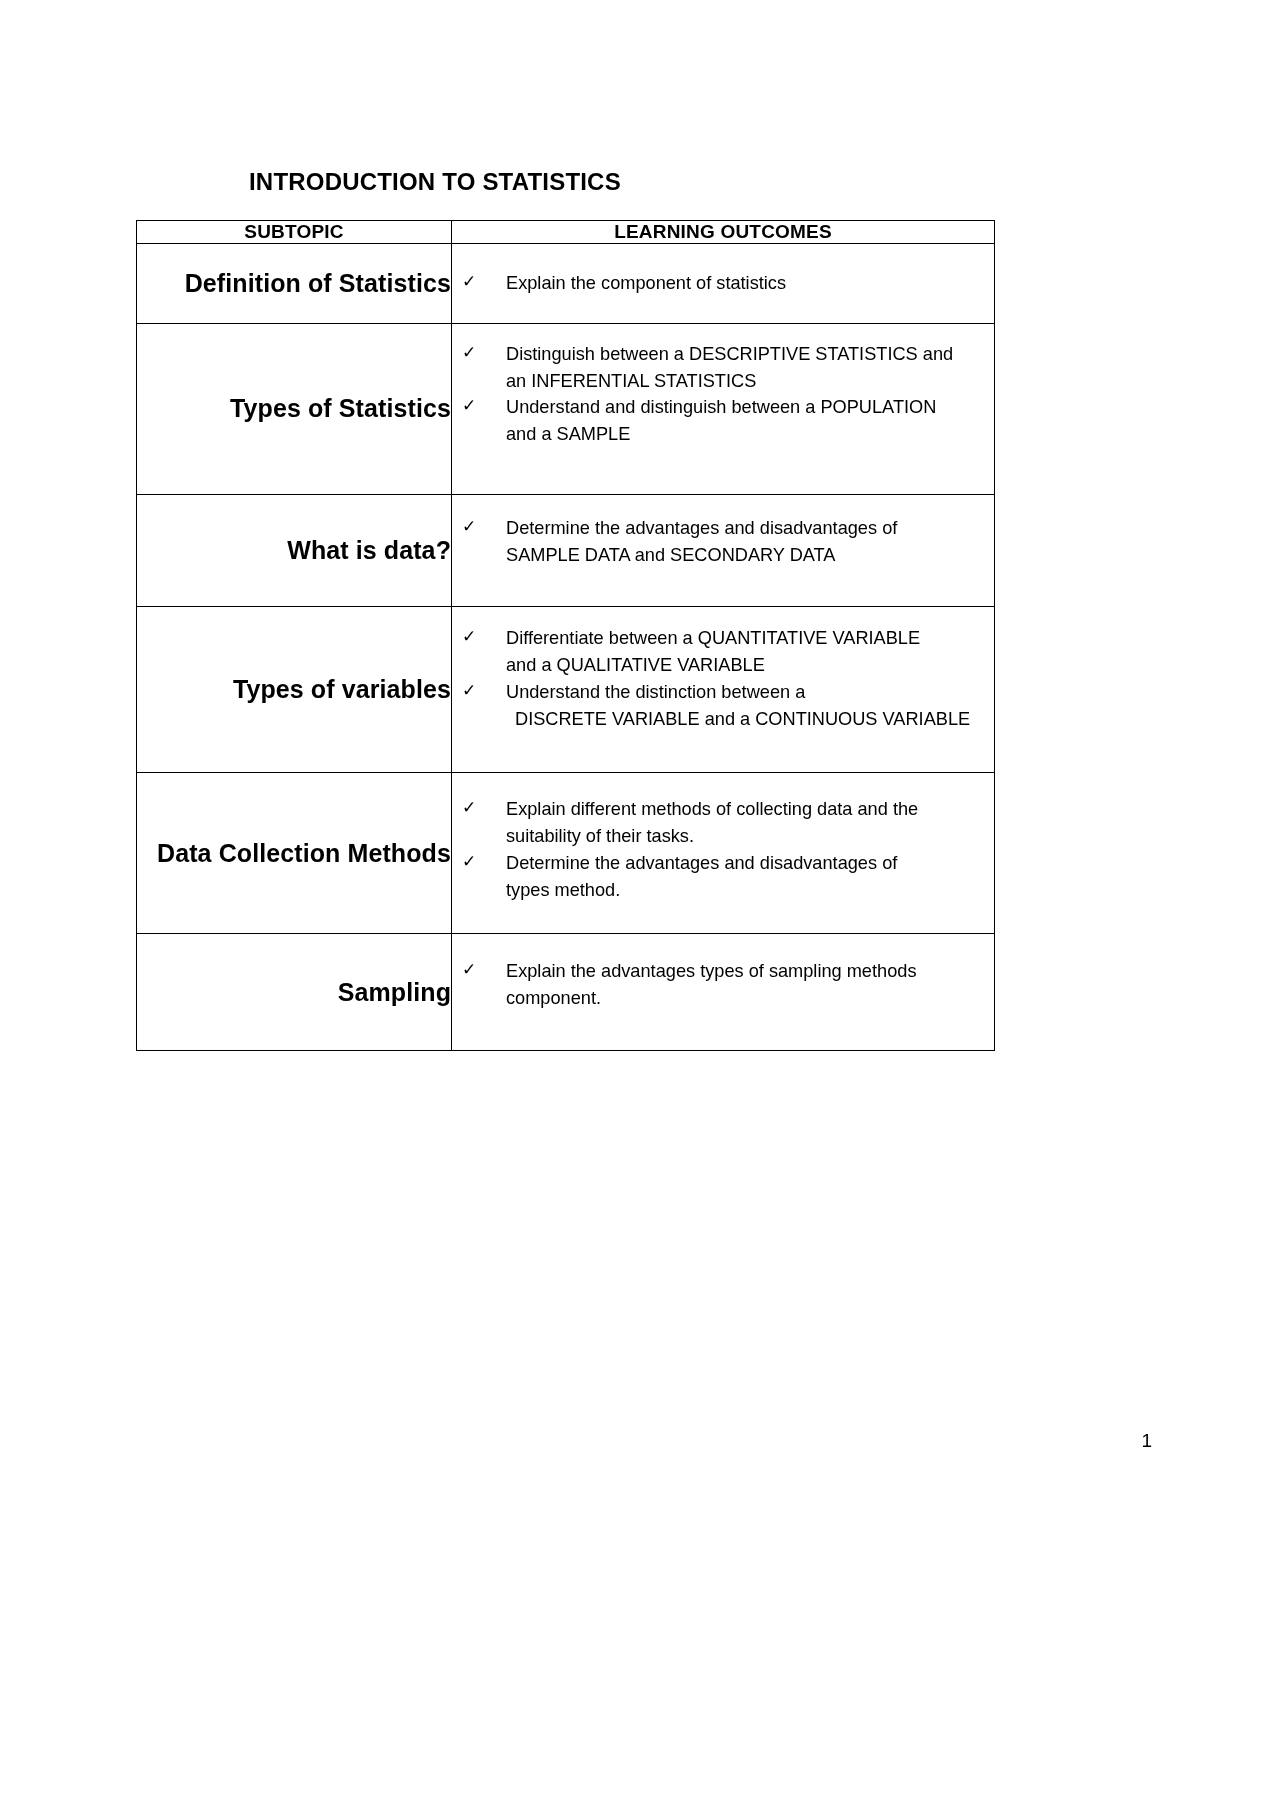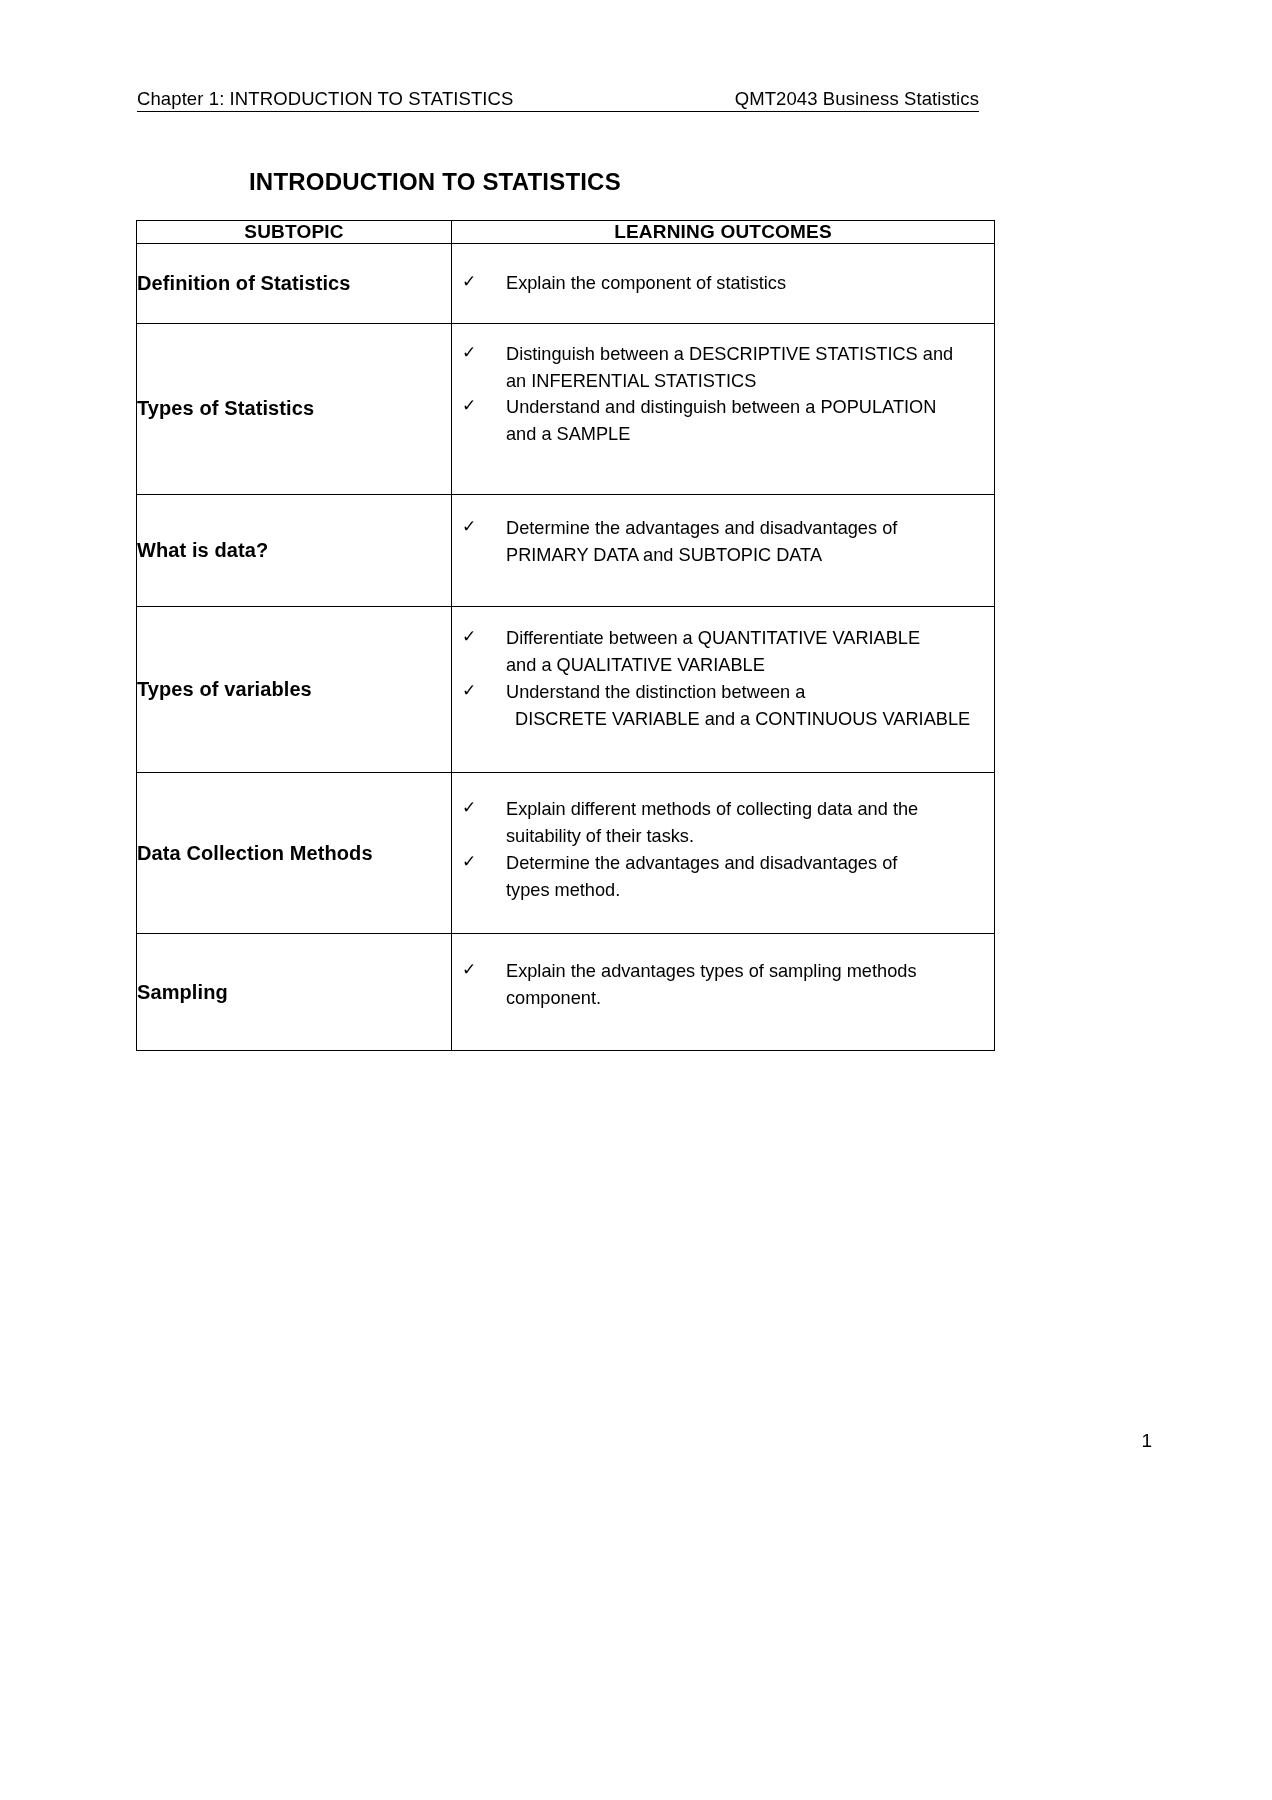--- a/index.html
+++ b/index.html
@@ -69,22 +69,22 @@
 
   .hdr-cell {
     text-align: center;
     font-size: 19px;
     font-weight: bold;
     padding: 11px 4px 12px 4px;
     letter-spacing: 0.2px;
   }
 
   .subtopic-cell {
-    text-align: left;
-    font-size: 20px;
+    text-align: right;
+    font-size: 25px;
     font-weight: bold;
     padding: 6px 10px;
     letter-spacing: 0.1px;
   }
 
   .outcomes-cell {
     padding: 10px 8px 10px 14px;
     font-size: 18.2px;
     line-height: 1.47;
   }
@@ -128,24 +128,20 @@
     right: 120px;
     top: 1430px;
     font-size: 19px;
   }
 </style>
 </head>
 <body>
 
 <div class="page">
 
-  <div class="doc-header">
-    <span class="hdr-left">Chapter 1: INTRODUCTION TO STATISTICS</span>
-    <span class="hdr-right">QMT2043 Business Statistics</span>
-  </div>
 
   <div class="page-title">INTRODUCTION TO STATISTICS</div>
 
   <table class="outcomes-table">
     <colgroup>
       <col class="col-subtopic">
       <col class="col-outcomes">
     </colgroup>
     <thead>
       <tr>
@@ -182,21 +178,21 @@
             </ul>
           </td>
         </tr>
         <tr class="r-data">
           <td class="subtopic-cell">What is data?</td>
           <td class="outcomes-cell">
             <ul class="outcome-list">
               <li>
                 <span class="tick">✓</span>
                 <span class="outcome-text justify">Determine the advantages and disadvantages of</span>
-                <span class="outcome-text">PRIMARY DATA and SUBTOPIC DATA</span>
+                <span class="outcome-text">SAMPLE DATA and SECONDARY DATA</span>
               </li>
             </ul>
           </td>
         </tr>
         <tr class="r-vars">
           <td class="subtopic-cell">Types of variables</td>
           <td class="outcomes-cell">
             <ul class="outcome-list">
               <li>
                 <span class="tick">✓</span>

